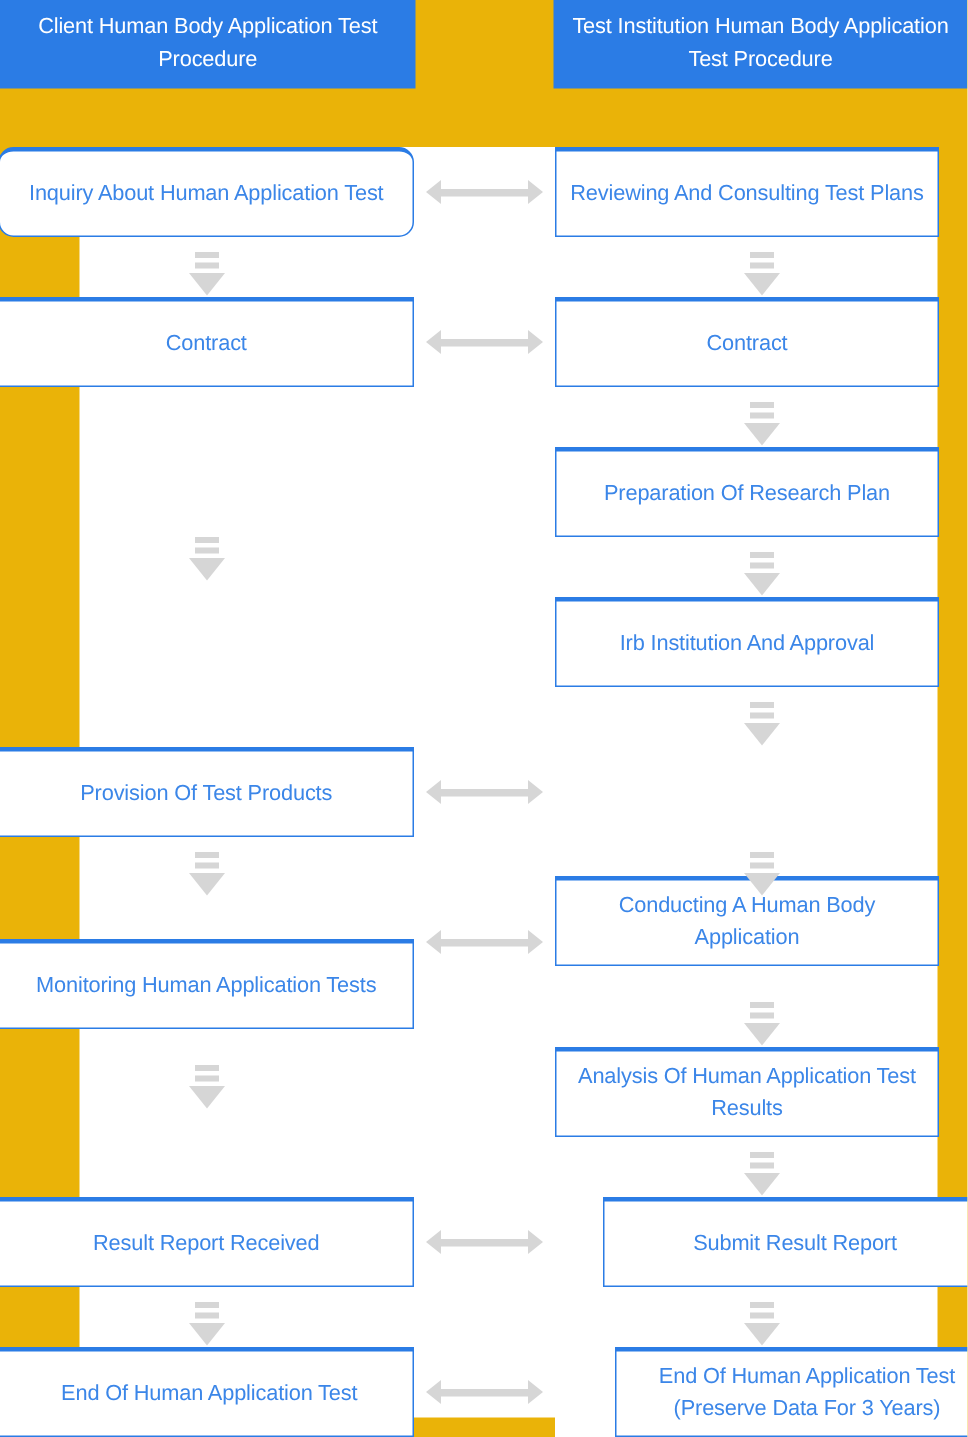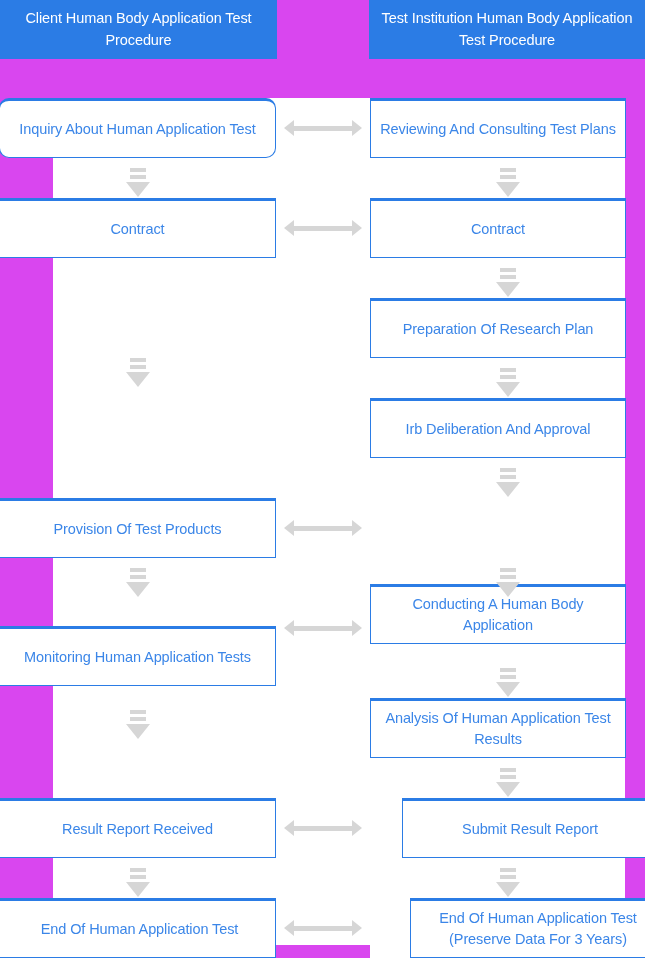--- a/index.html
+++ b/index.html
@@ -4,21 +4,21 @@
 <style>
   html, body {
     margin: 0;
     padding: 0;
     background: #ffffff;
   }
   #canvas {
     position: relative;
     width: 645px;
     height: 958px;
-    background: #d946ef;
+    background: #eab308;
     overflow: hidden;
     font-family: "Liberation Sans", sans-serif;
   }
 
   
   .band {
     position: absolute;
     background: #ffffff;
   }
   .band-left   { left: 53px;  top: 98px;  width: 223px; height: 860px; }
@@ -133,21 +133,21 @@
   <div class="box box-left" style="top:98px;border-radius:10px;">Inquiry About Human Application Test</div>
   <div class="box box-left" style="top:198px;">Contract</div>
   <div class="box box-left" style="top:498px;">Provision Of Test Products</div>
   <div class="box box-left" style="top:598px;margin-top:28px;">Monitoring Human Application Tests</div>
   <div class="box box-left" style="top:798px;">Result Report Received</div>
   <div class="box box-left" style="top:898px;padding-left:12px;">End Of Human Application Test</div>
 
   <div class="box box-right" style="top:98px;">Reviewing And Consulting Test Plans</div>
   <div class="box box-right" style="top:198px;">Contract</div>
   <div class="box box-right" style="top:298px;">Preparation Of Research Plan</div>
-  <div class="box box-right" style="top:398px;">Irb Deliberation And Approval</div>
+  <div class="box box-right" style="top:398px;">Irb Institution And Approval</div>
   <div class="box box-right" style="top:584px;">Conducting A Human Body Application</div>
   <div class="box box-right" style="top:698px;">Analysis Of Human Application Test Results</div>
   <div class="box box-right" style="top:798px;margin-left:32px;">Submit Result Report</div>
   <div class="box box-right" style="top:898px;margin-left:40px;">End Of Human Application Test (Preserve Data For 3 Years)</div>
 
   <div class="varrow" style="left:126px; top:168px;">
     <div class="bar bar1"></div>
       <div class="bar bar2"></div>
       <div class="tri"></div>
   </div>

